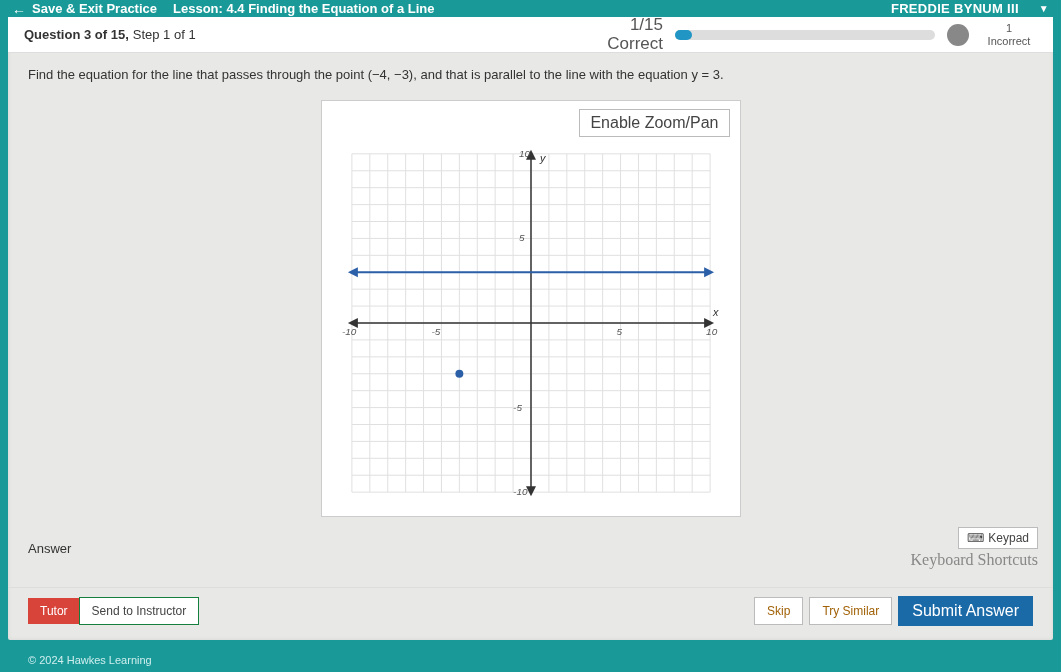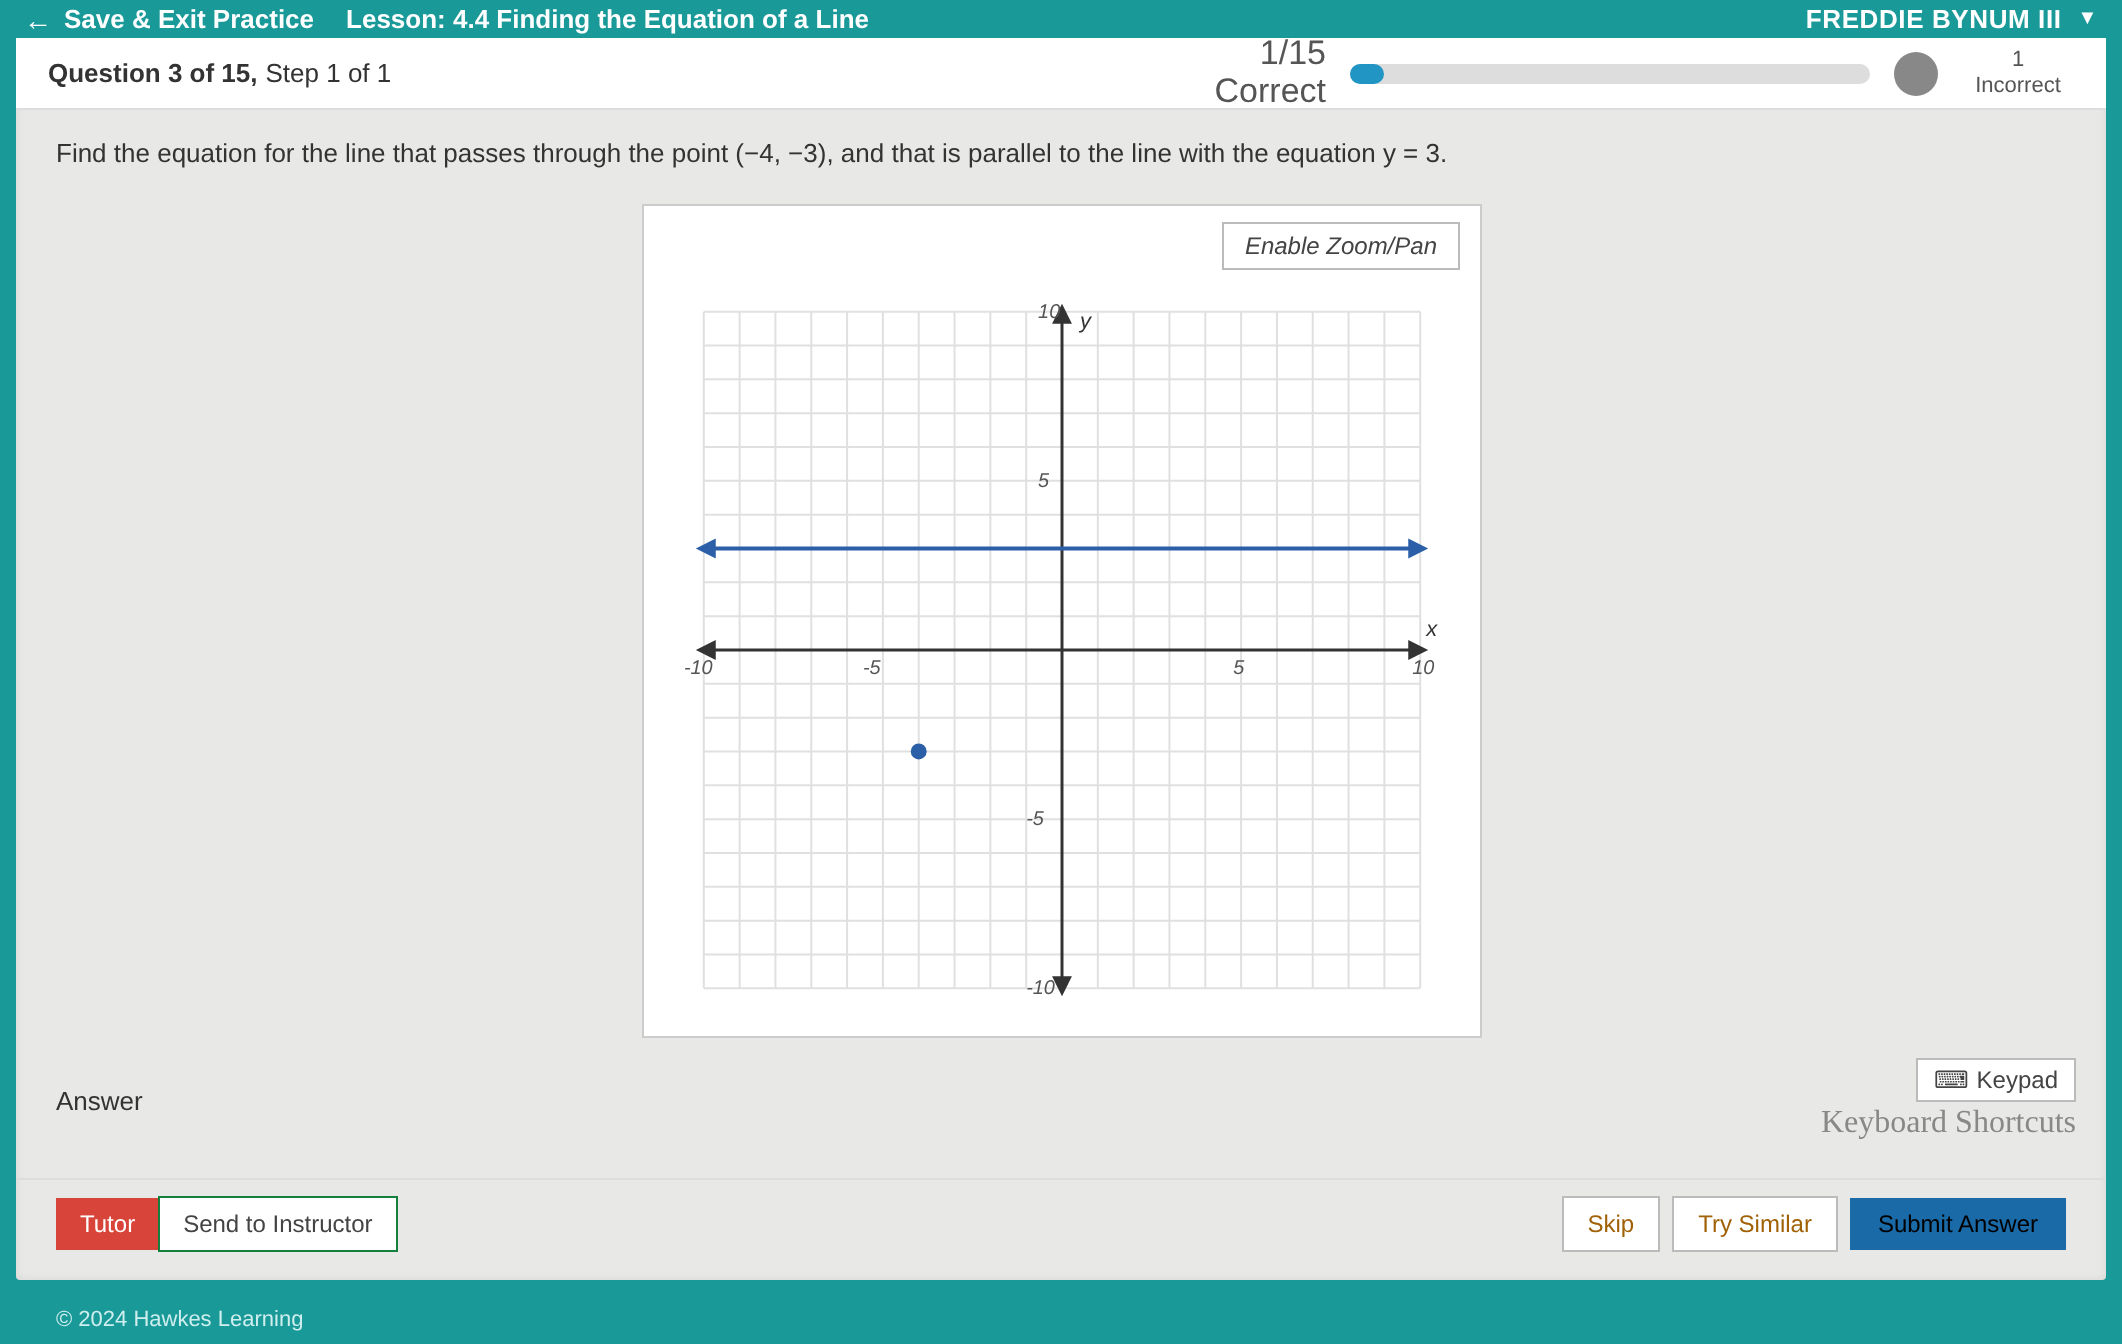--- a/index.html
+++ b/index.html
@@ -38,21 +38,21 @@
   align-items: center;
   gap: 6px;
   font-weight: 600;
   cursor: pointer;
 }
 .save-exit .arrow { font-size: 14px; }
 .lesson-title { font-weight: 600; }
 .user-menu {
   display: flex;
   align-items: center;
-  gap: 8px;
+  gap: 20px;
   font-weight: 700;
   cursor: pointer;
   letter-spacing: 0.3px;
   margin-left: 32px;
 }
 .user-menu .caret { font-size: 10px; }
 .main-panel {
   flex: 1;
   background: #e8e8e6;
   margin: 0 8px 8px 8px;
@@ -126,24 +126,23 @@
   padding: 10px;
   position: relative;
 }
 .zoom-btn {
   position: absolute;
   right: 10px;
   top: 8px;
   background: #fff;
   border: 1px solid #bbb;
   padding: 4px 10px;
-  font-size: 12px;
+  font-size: 16px;
   color: #444;
   cursor: pointer;
-  font-style: italic;
 }
 .graph-canvas {
   width: 398px;
   height: 360px;
   margin-top: 32px;
 }
 .answer-row {
   display: flex;
   align-items: center;
   padding: 10px 15px 4px 20px;
@@ -198,24 +197,24 @@
   background: #fff;
   border: 1px solid #bbb;
   padding: 6px 12px;
   font-size: 12px;
   color: #a16207;
   cursor: pointer;
   margin-left: 6px;
 }
 .submit-btn {
   background: #1a6aa8;
-  color: #000000;
+  color: #ffffff;
   border: none;
   padding: 6px 14px;
-  font-size: 12px;
+  font-size: 16px;
   cursor: pointer;
   margin-left: 6px;
 }
 .ai-tutor {
   position: absolute;
   right: 14px;
   bottom: 90px;
   width: 60px;
   text-align: center;
   font-size: 9px;

